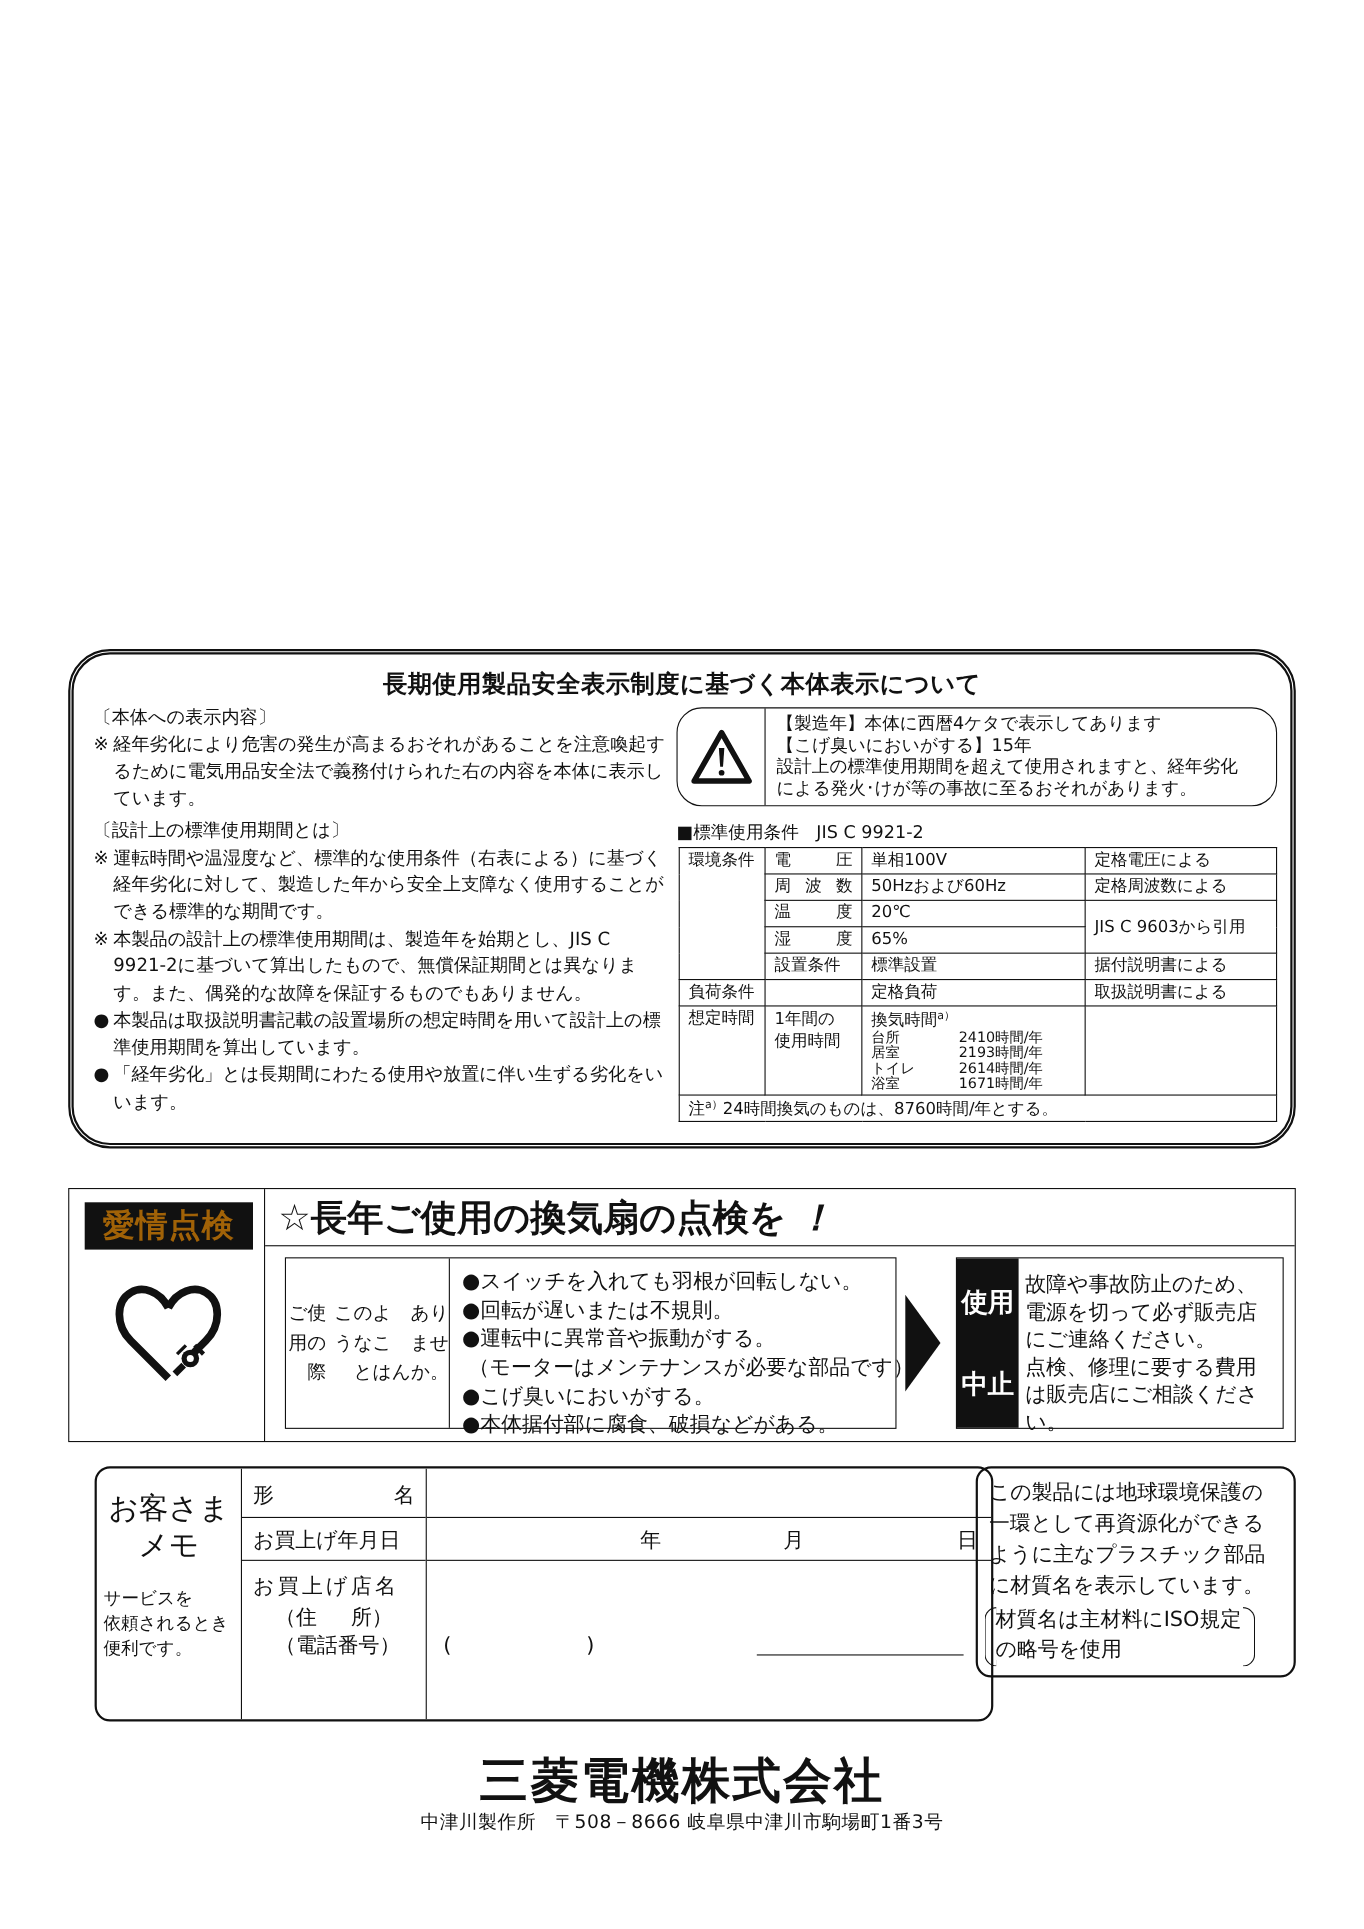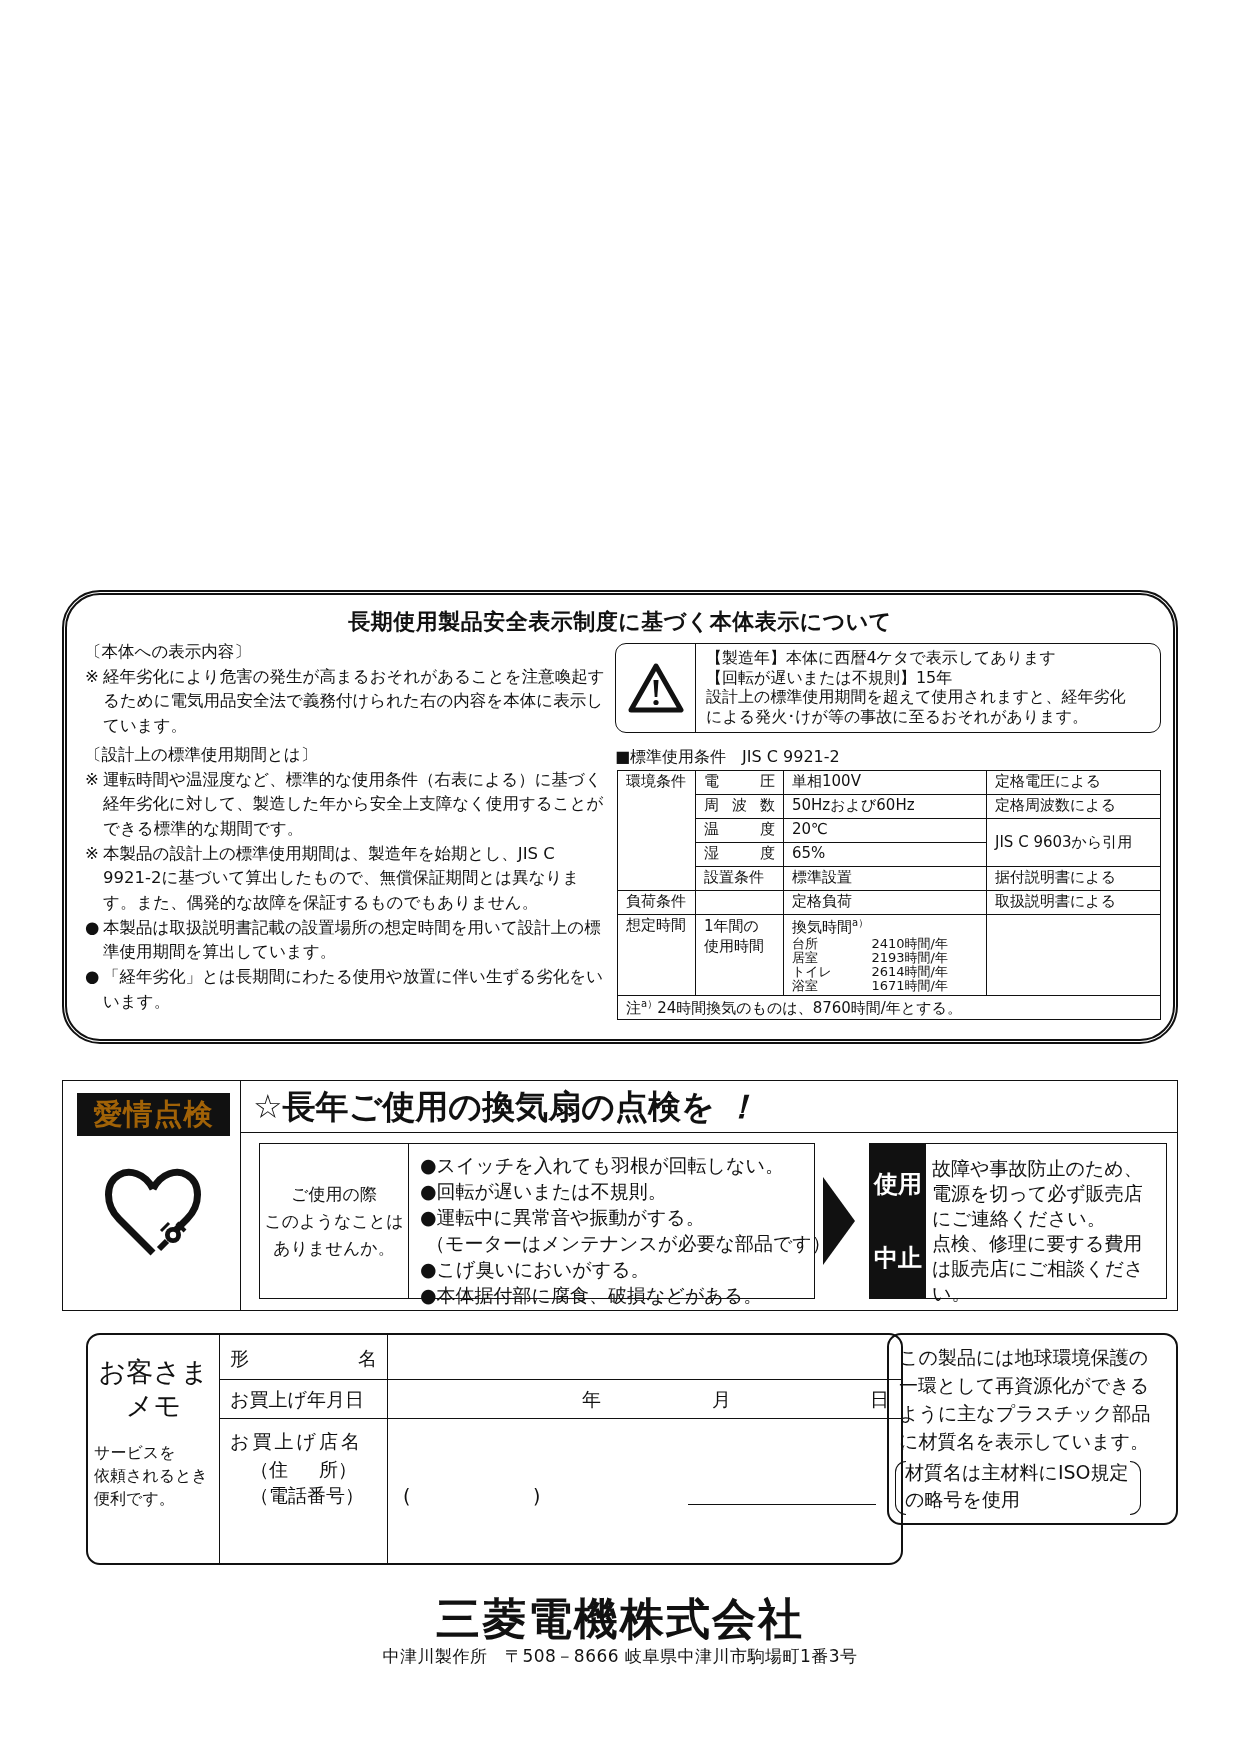--- a/index.html
+++ b/index.html
@@ -13,21 +13,21 @@
       border: 5px double #111; border-radius: 38px;
     }
     #s1-title { left: 0; top: 12px; width: 100%; text-align: center; font-size: 22px; font-weight: bold; letter-spacing: 0.5px; }
     #s1-left { left: 18px; top: 45px; width: 520px; font-size: 16.5px; line-height: 24.7px; }
     #s1-left .hd { display: block; }
     #s1-left .item { display: block; padding-left: 18px; text-indent: -18px; }
     #s1-left .mark { display: inline-block; width: 18px; text-indent: 0; }
 
     #warn-box {
       left: 548px; top: 48px; width: 546px; height: 90px;
-      border: 1.5px solid #111; border-radius: 11px;
+      border: 1.5px solid #111; border-radius: 23px;
     }
     #warn-icon-cell { left: 0; top: 0; width: 80px; height: 100%; border-right: 1.5px solid #111; display: flex; align-items: center; justify-content: center; }
     #warn-text { left: 90px; top: 4px; font-size: 16px; line-height: 19.5px; white-space: nowrap; }
 
     #std-head { left: 548px; top: 152px; font-size: 16px; }
     #std-table {
       left: 550px; top: 175px; width: 544px; border-collapse: collapse; font-size: 15px;
     }
     #std-table td { border: 1.3px solid #111; padding: 1px 8px; height: 24px; vertical-align: top; white-space: nowrap; }
     #std-table .c1 { width: 78px; }
@@ -44,21 +44,21 @@
     
     #s2 { left: 62px; top: 1080px; width: 1116px; height: 231px; border: 1.5px solid #111; }
     #s2-leftcol { left: 0; top: 0; width: 178px; height: 100%; border-right: 1.5px solid #111; }
     #s2-badge { left: 14px; top: 12px; width: 153px; height: 43px; background: #111; color: #a16207; font-size: 29px; font-weight: bold; display: flex; align-items: center; justify-content: center; letter-spacing: 1px; }
     #heart-icon { left: 38px; top: 80px; }
     #s2-titlebar { left: 178px; top: 0; right: 0; height: 52px; border-bottom: 1.5px solid #111; }
     #s2-title { left: 12px; top: 4px; font-size: 33px; font-weight: bold; white-space: nowrap; }
     #s2-title .star { font-weight: normal; }
     #s2-title .excl { font-style: italic; margin-left: 10px; }
     #s2-qbox { left: 196px; top: 62px; width: 556px; height: 156px; border: 1.5px solid #111; }
-    #s2-question { left: 0; top: 0; width: 149px; height: 100%; border-right: 1.5px solid #111; display: flex; flex-direction: column; align-items: center; justify-content: center; font-size: 17px; line-height: 27px; text-align: left; }
+    #s2-question { left: 0; top: 0; width: 149px; height: 100%; border-right: 1.5px solid #111; display: flex; flex-direction: row; align-items: center; justify-content: center; font-size: 17px; line-height: 27px; text-align: right; }
     #s2-symptoms { left: 160px; top: 8px; font-size: 19px; line-height: 26px; white-space: nowrap; }
     #s2-symptoms .li { display: block; }
     #s2-symptoms .sub { padding-left: 6px; }
     #s2-arrow { left: 760px; top: 96px; width: 0; height: 0; border-top: 44px solid transparent; border-bottom: 44px solid transparent; border-left: 32px solid #111; }
     #s2-stopbox { left: 806px; top: 62px; width: 298px; height: 156px; border: 1.5px solid #111; }
     #s2-stop { left: 0; top: 0; width: 56px; height: 100%; background: #111; color: #fff; font-size: 24px; font-weight: bold; display: flex; flex-direction: column; align-items: center; justify-content: center; line-height: 46px; gap: 28px; }
     #s2-stoptext { left: 62px; top: 12px; font-size: 19px; line-height: 25px; white-space: nowrap; }
 
     
     #s3 { left: 62px; top: 1333px; width: 817px; height: 232px; border: 2.5px solid #111; border-radius: 14px; overflow: hidden; margin-left: 24px; }
@@ -102,21 +102,21 @@
   <div id="warn-box" class="abs">
     <div id="warn-icon-cell" class="abs">
       <svg width="56" height="50" viewBox="0 0 56 50">
         <path d="M28 3 L53 47 L3 47 Z" fill="none" stroke="#111" stroke-width="5" stroke-linejoin="round"></path>
         <path d="M25.5 17 L30.5 17 L29.3 34 L26.7 34 Z" fill="#111"></path>
         <circle cx="28" cy="39.5" r="2.6" fill="#111"></circle>
       </svg>
     </div>
     <div id="warn-text" class="abs">
       <div>【製造年】本体に西暦4ケタで表示してあります</div>
-      <div>【回転が遅いまたは不規則】15年</div>
+      <div>【こげ臭いにおいがする】15年</div>
       <div>設計上の標準使用期間を超えて使用されますと、経年劣化</div>
       <div>による発火･けが等の事故に至るおそれがあります。</div>
     </div>
   </div>
 
   <div id="std-head" class="abs">■標準使用条件　JIS C 9921-2</div>
 
   <table id="std-table" class="abs">
     <tbody>
         <tr>

